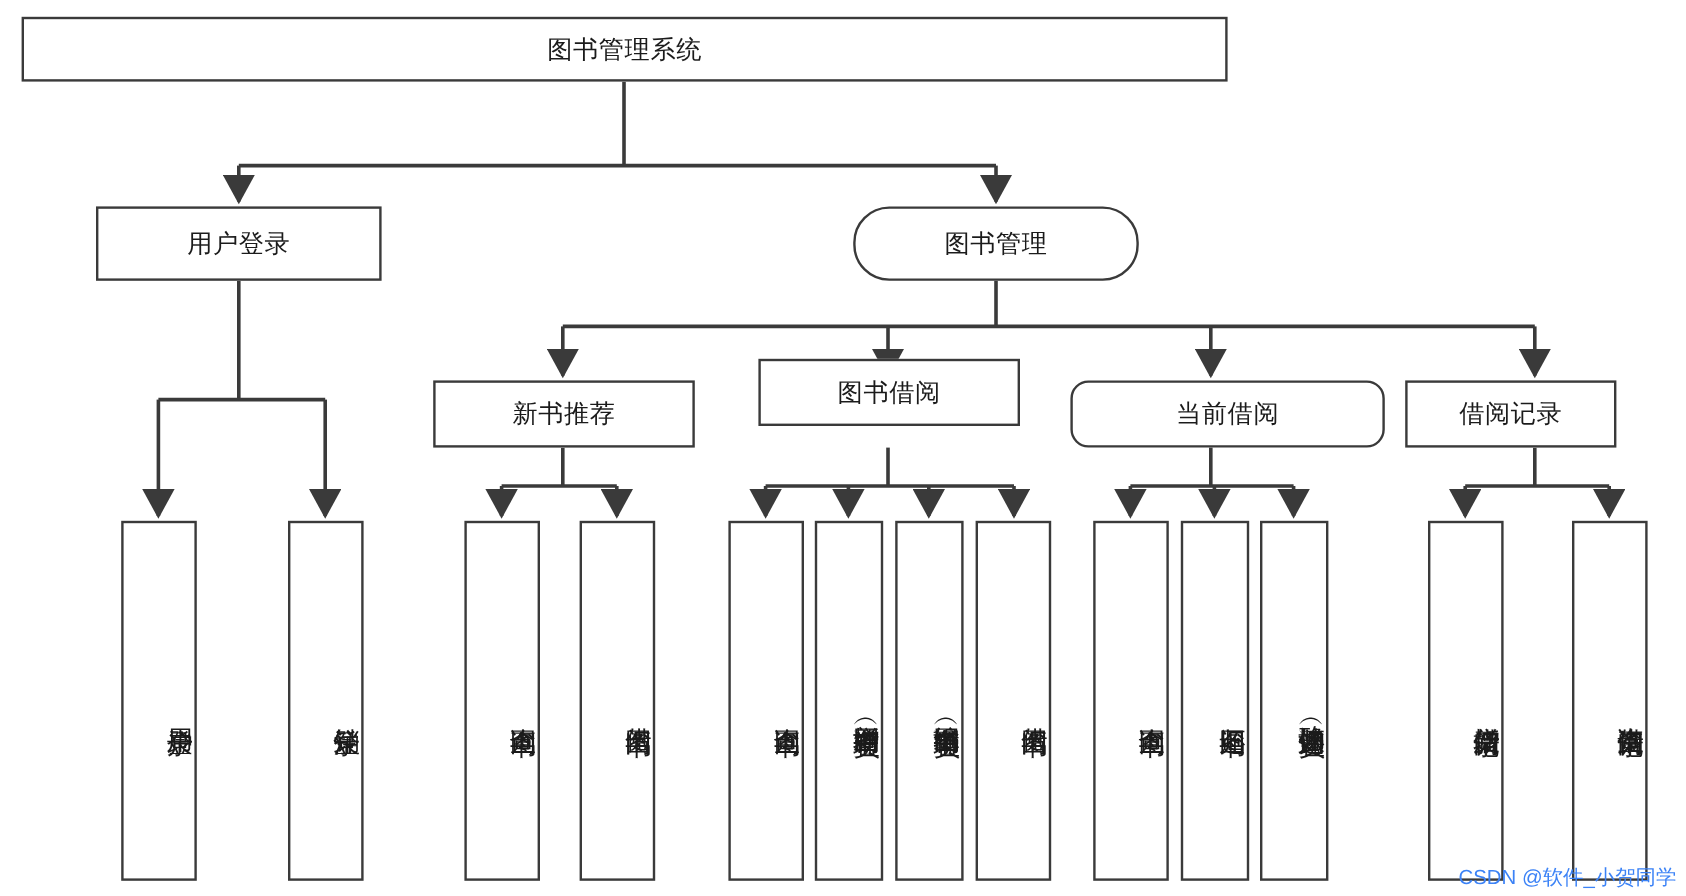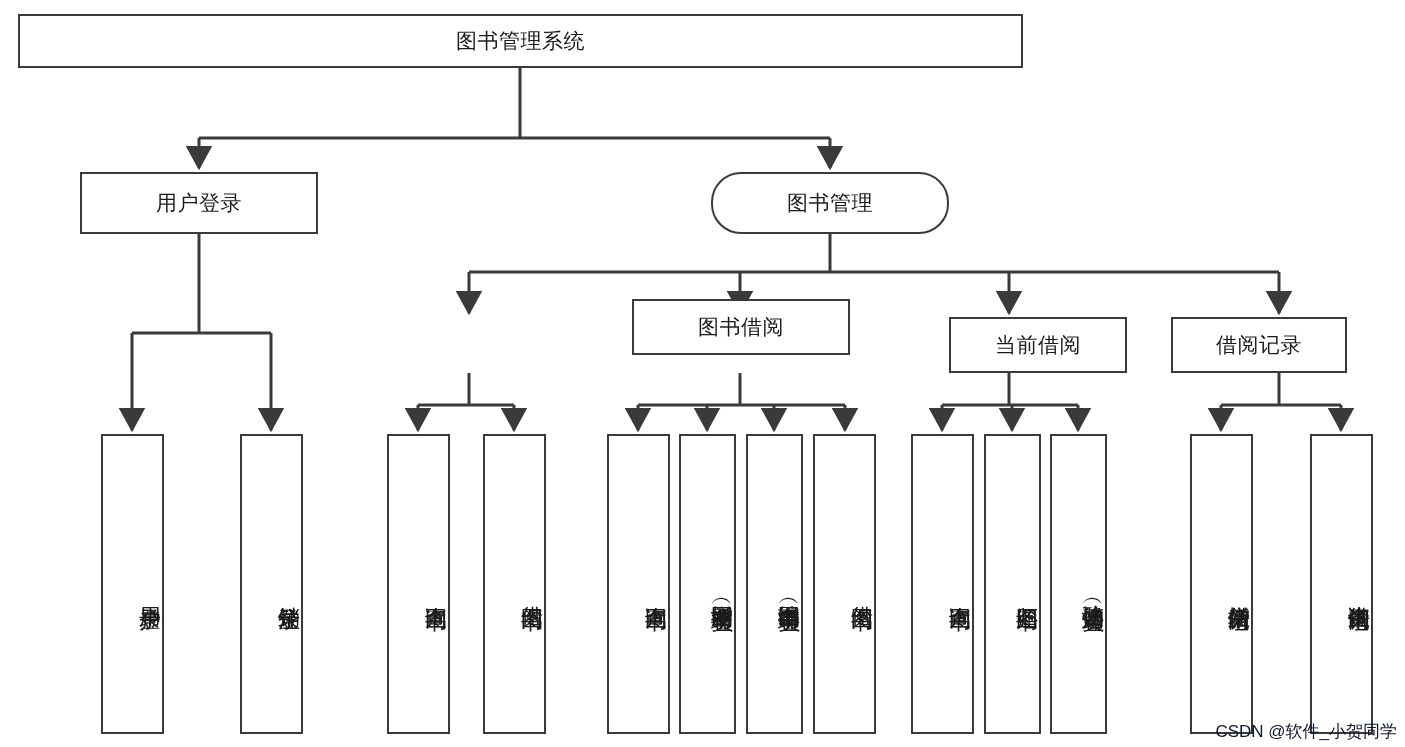--- a/index.html
+++ b/index.html
@@ -52,21 +52,21 @@
   .node.vert .lbl {
     writing-mode: vertical-rl;
     text-orientation: upright;
     white-space: nowrap;
   }
   #watermark {
     position: absolute;
     right: 8px;
     bottom: 4px;
     font-size: 17px;
-    color: #0f172a;
+    color: #3b82f6;
     z-index: 5;
     white-space: nowrap;
   }
 </style>
 </head>
 <body>
 
 <div id="canvas">
 
   <svg id="edges" viewBox="0 0 1405 747" xmlns="http://www.w3.org/2000/svg">
@@ -123,24 +123,27 @@
     <span class="lbl">图书管理系统</span>
   </div>
 
   <div class="node horiz" id="node-l1-0" style="left: 80px; top: 172px; width: 238px; height: 62px;">
     <span class="lbl">用户登录</span>
   </div>
   <div class="node horiz" id="node-l1-1" style="left: 711px; top: 172px; width: 238px; height: 62px; border-radius: 30px;">
     <span class="lbl">图书管理</span>
   </div>
 
+  <div class="node horiz" id="node-l2-0" style="left: 361px; top: 317px; width: 218px; height: 56px;">
+    <span class="lbl">新书推荐</span>
+  </div>
   <div class="node horiz" id="node-l2-1" style="left: 632px; top: 299px; width: 218px; height: 56px;">
     <span class="lbl">图书借阅</span>
   </div>
-  <div class="node horiz" id="node-l2-2" style="left: 949px; top: 317px; width: 178px; height: 56px;">
+  <div class="node horiz" id="node-l2-2" style="left: 892px; top: 317px; width: 262px; height: 56px; border-radius: 15px;">
     <span class="lbl">当前借阅</span>
   </div>
   <div class="node horiz" id="node-l2-3" style="left: 1171px; top: 317px; width: 176px; height: 56px;">
     <span class="lbl">借阅记录</span>
   </div>
 
   <div class="node vert" id="node-leaf-0" style="left: 101px; top: 434px; width: 63px; height: 300px;">
     <span class="lbl">用户登录</span>
   </div>
   <div class="node vert" id="node-leaf-1" style="left: 240px; top: 434px; width: 63px; height: 300px;">

